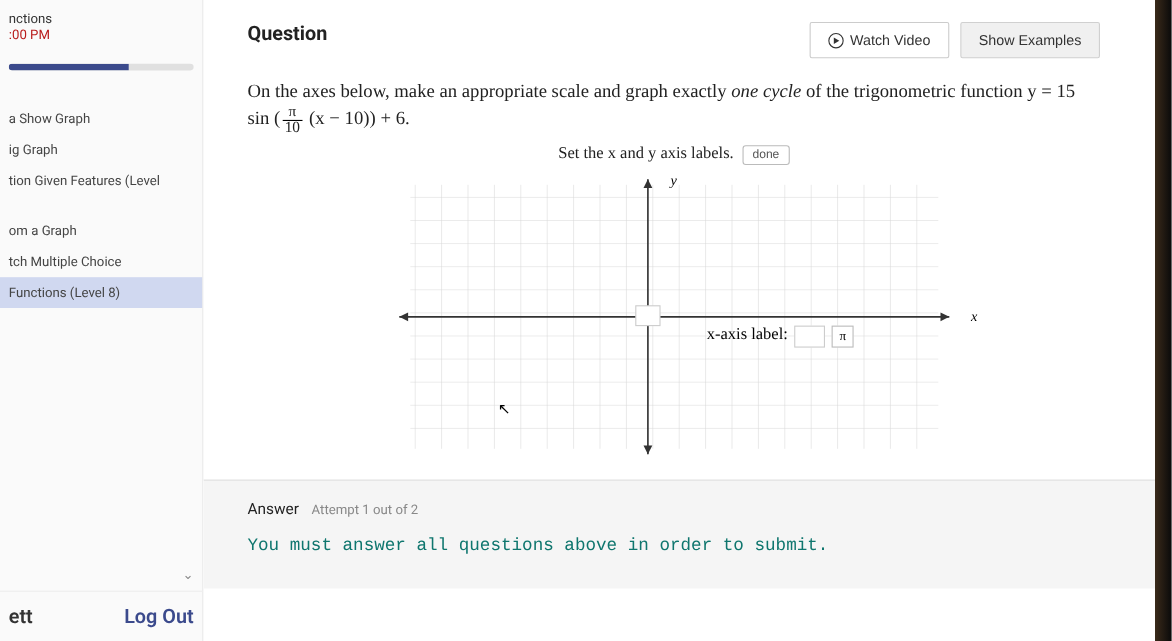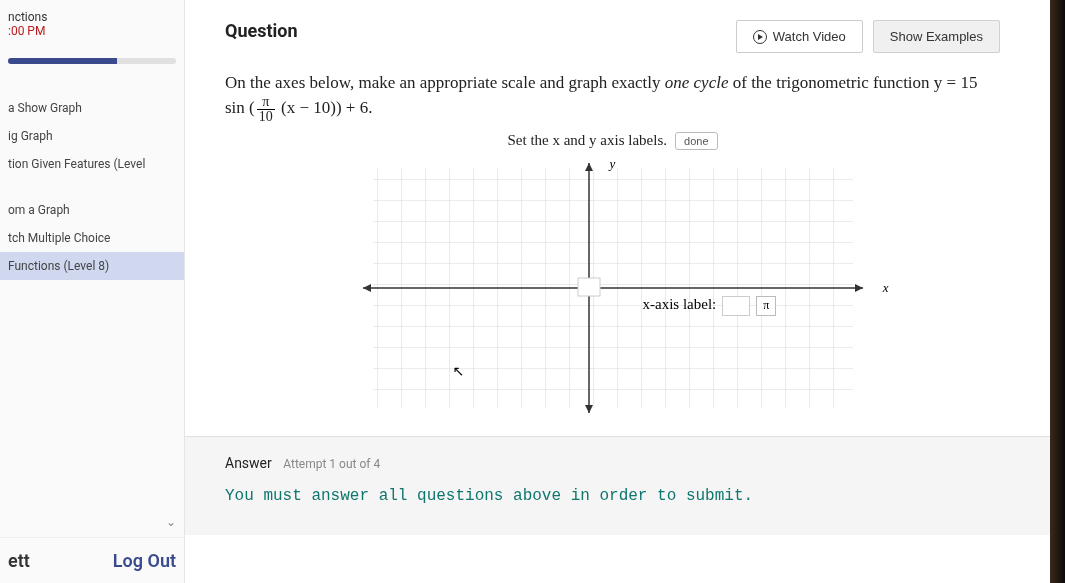--- a/index.html
+++ b/index.html
@@ -127,19 +127,19 @@
         <span class="label-input"></span>
         <button class="pi-btn">π</button>
       </div>
       <span class="cursor-icon">↖</span>
     </div>
   </div>
 
   <div class="answer-section">
     <div class="answer-header">
       <strong>Answer</strong>
-      <span class="attempt">Attempt 1 out of 4</span>
+      <span class="attempt">Attempt 1 out of 2</span>
     </div>
     <div class="answer-msg">You must answer all questions above in order to submit.</div>
   </div>
 </div>
 </div>
 <div class="dark-edge"></div>
 
 </body></html>

